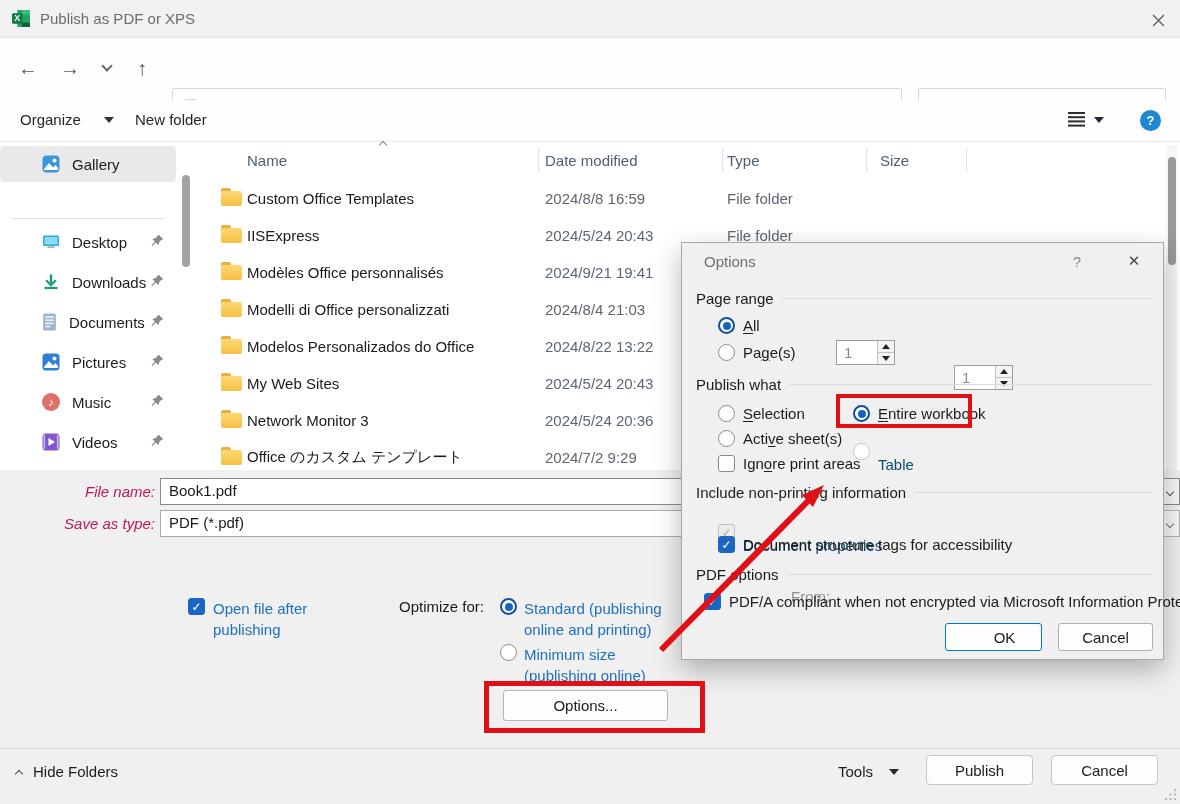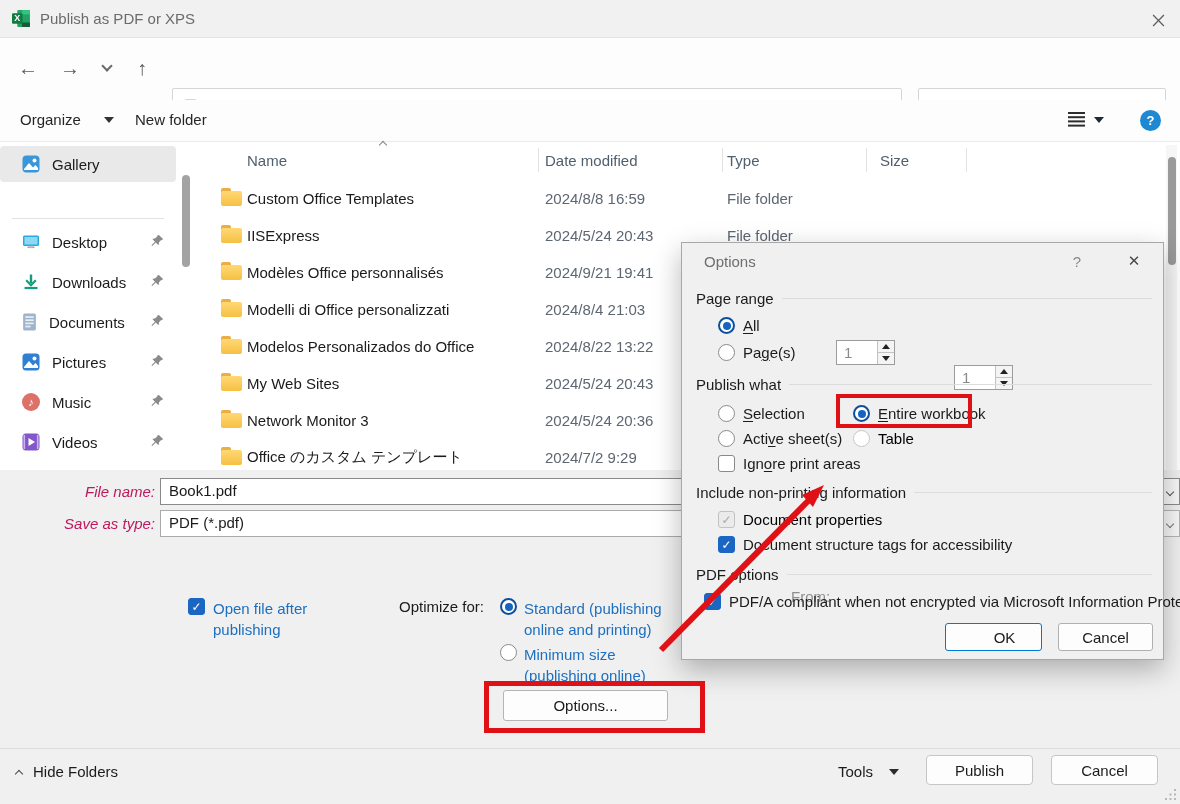--- a/index.html
+++ b/index.html
@@ -24,21 +24,21 @@
   
   .chv { display:inline-block; width:8px; height:8px; border-right:2px solid #5a5a5a; border-bottom:2px solid #5a5a5a; }
   .chv.down { transform:rotate(45deg); }
   .chv.up { transform:rotate(-135deg); }
   .chv.right { transform:rotate(-45deg); }
   .chv.sm { width:6px; height:6px; border-width:1.5px; }
   .tri-dn { display:inline-block; width:0; height:0; border-left:5px solid transparent; border-right:5px solid transparent; border-top:6px solid #1e2a38; }
 
   
   .sidebar { left:0; top:142px; width:180px; height:328px; background:#fff; }
-  .side-item { position:absolute; left:0; width:176px; height:36px; display:flex; align-items:center; padding-left:22px; gap:12px; border-radius:4px; }
+  .side-item { position:absolute; left:0; width:176px; height:36px; display:flex; align-items:center; padding-left:42px; gap:12px; border-radius:4px; }
   .side-item .pin { position:absolute; right:12px; top:10px; }
   .side-item.sel { background:#e9e9e9; }
   .side-sep { position:absolute; left:12px; top:76px; width:152px; border-top:1px solid #e2e2e2; }
   .side-scroll { position:absolute; left:182px; top:33px; width:8px; height:92px; background:#a3a3a3; border-radius:4px; }
 
   
   .listarea { left:215px; top:142px; width:965px; height:328px; background:#fff; }
   .hdr { position:absolute; top:4px; height:28px; color:#505f6e; display:flex; align-items:center; }
   .hdr-sep { position:absolute; top:6px; height:24px; border-left:1px solid #e3e3e3; }
   .sortchv { position:absolute; left:165px; top:0px; }
@@ -76,21 +76,21 @@
 
   
   .dlg { left:681px; top:242px; width:483px; height:418px; background:#f0f0f0; border:1px solid #a8a8a8; box-shadow:0 10px 26px rgba(0,0,0,.28); z-index:10; }
   .dlg .title { position:absolute; left:22px; top:10px; color:#6e6e6e; }
   .dlg .qm { position:absolute; left:386px; top:10px; color:#8a8a8a; width:18px; text-align:center; }
   .dlg .xx { position:absolute; left:442px; top:9px; color:#474747; width:20px; text-align:center; }
   .grp { position:absolute; left:14px; width:456px; display:flex; align-items:center; gap:8px; }
   .grp .line { flex:1; border-top:1px solid #dcdcdc; }
   .ctl { position:absolute; display:flex; align-items:center; gap:8px; }
   .gray { color:#8f8f8f; }
-  .disab { color:#000000; }
+  .disab { color:#0c4a6e;margin-top:26px; }
   .u { text-decoration:underline; text-underline-offset:2px; }
   .spin { position:relative; width:59px; height:25px; border:1px solid #9c9c9c; background:#fff; }
   .spin .v { position:absolute; left:7px; top:3px; color:#8a8a8a; }
   .spin .btns { position:absolute; right:0; top:0; width:17px; height:100%; border-left:1px solid #c2c2c2; display:flex; flex-direction:column; }
   .spin .btns > div { flex:1; display:flex; align-items:center; justify-content:center; background:#f4f4f4; }
   .spin .btns > div:first-child { border-bottom:1px solid #c2c2c2; }
   .tri-u { width:0; height:0; border-left:4px solid transparent; border-right:4px solid transparent; border-bottom:5px solid #222; }
   .tri-d { width:0; height:0; border-left:4px solid transparent; border-right:4px solid transparent; border-top:5px solid #222; }
   .dbtn { position:absolute; top:380px; height:28px; background:#fdfdfd; border:1px solid #b0b0b0; border-radius:3px; display:flex; align-items:center; justify-content:center; }
   .dbtn.ok { border:1px solid #0078d4;padding-left:22px; }

